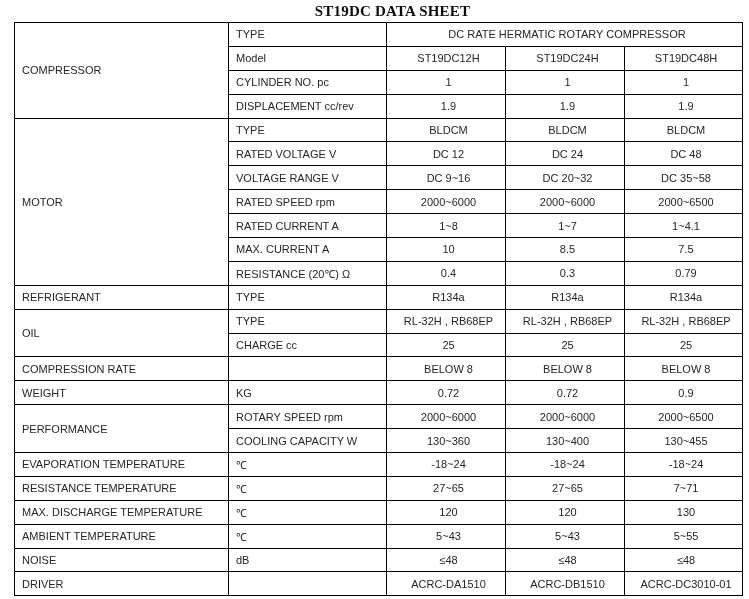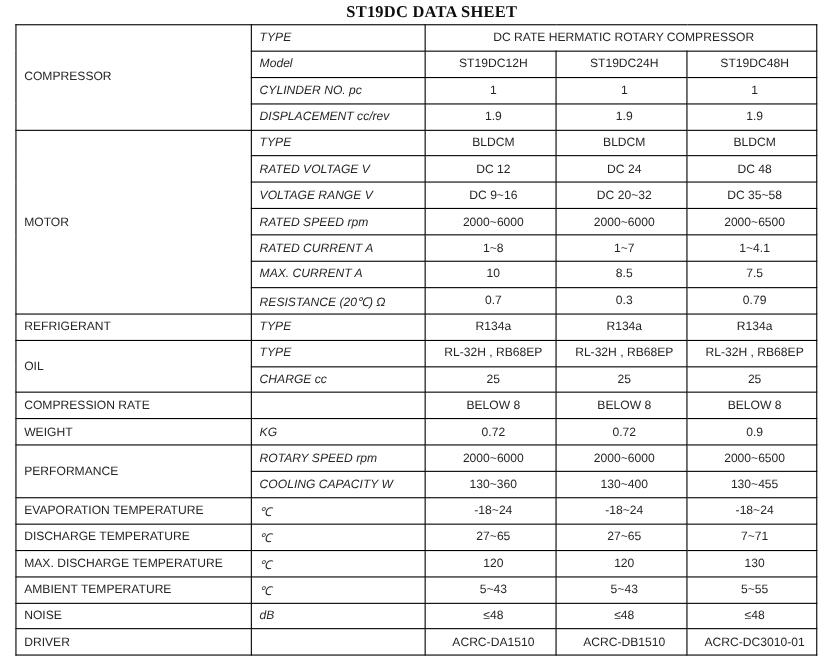--- a/index.html
+++ b/index.html
@@ -19,21 +19,21 @@
     margin-left:14px;width:728px;
   }
   table.sheet td{
     border:1px solid #000;
     font-size:11px;height:22.9px;
     padding:0 2px 0 7px;
     overflow:hidden;white-space:nowrap;
     vertical-align:middle;
   }
   td.sec{text-align:left;}
-  td.attr{text-align:left;font-style:italic;}
+  td.attr{text-align:left;}
   td.val{text-align:center;padding:0;}
 </style>
 </head>
 <body>
 
 <div class="title">ST19DC DATA SHEET</div>
 
 <table class="sheet">
   <colgroup>
     <col style="width:214px">
@@ -100,21 +100,21 @@
     <td class="val">1~4.1</td>
   </tr>
   <tr>
     <td class="attr">MAX. CURRENT A</td>
     <td class="val">10</td>
     <td class="val">8.5</td>
     <td class="val">7.5</td>
   </tr>
   <tr>
     <td class="attr">RESISTANCE (20℃) Ω</td>
-    <td class="val">0.7</td>
+    <td class="val">0.4</td>
     <td class="val">0.3</td>
     <td class="val">0.79</td>
   </tr>
 
   <tr>
     <td class="sec">REFRIGERANT</td>
     <td class="attr">TYPE</td>
     <td class="val">R134a</td>
     <td class="val">R134a</td>
     <td class="val">R134a</td>
@@ -165,21 +165,21 @@
   </tr>
 
   <tr>
     <td class="sec">EVAPORATION TEMPERATURE</td>
     <td class="attr">℃</td>
     <td class="val">-18~24</td>
     <td class="val">-18~24</td>
     <td class="val">-18~24</td>
   </tr>
   <tr>
-    <td class="sec">DISCHARGE TEMPERATURE</td>
+    <td class="sec">RESISTANCE TEMPERATURE</td>
     <td class="attr">℃</td>
     <td class="val">27~65</td>
     <td class="val">27~65</td>
     <td class="val">7~71</td>
   </tr>
   <tr>
     <td class="sec">MAX. DISCHARGE TEMPERATURE</td>
     <td class="attr">℃</td>
     <td class="val">120</td>
     <td class="val">120</td>

